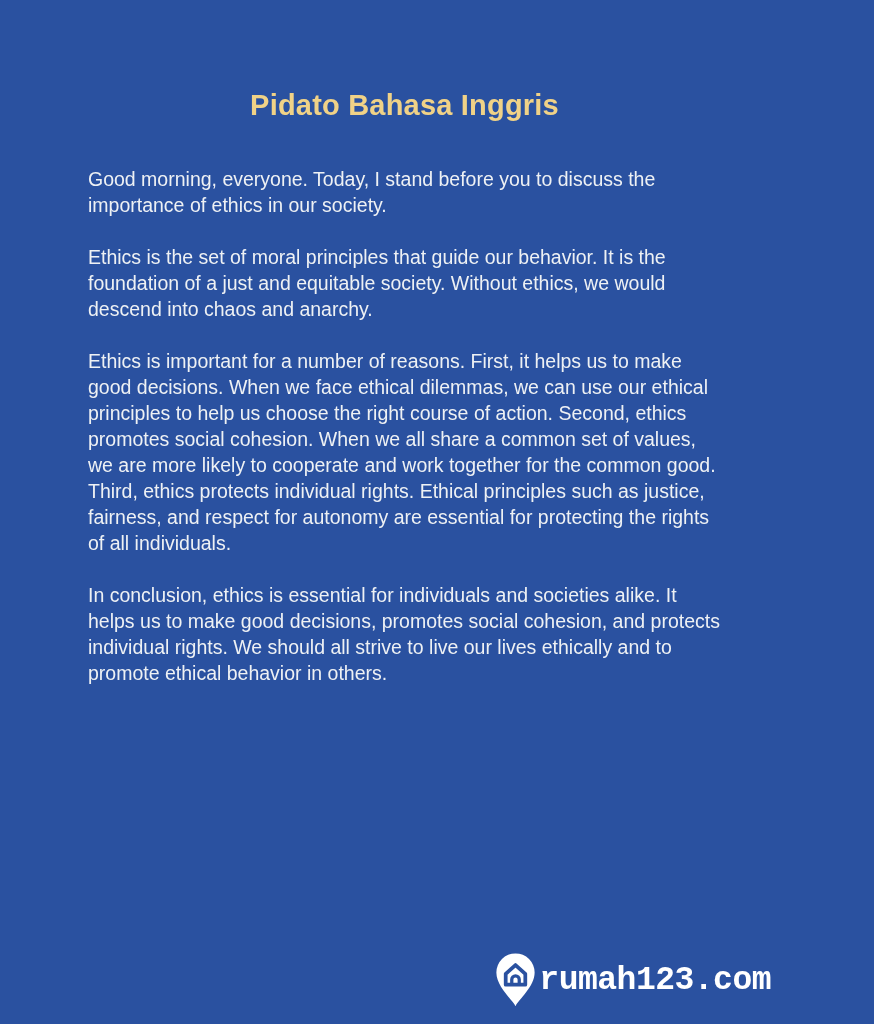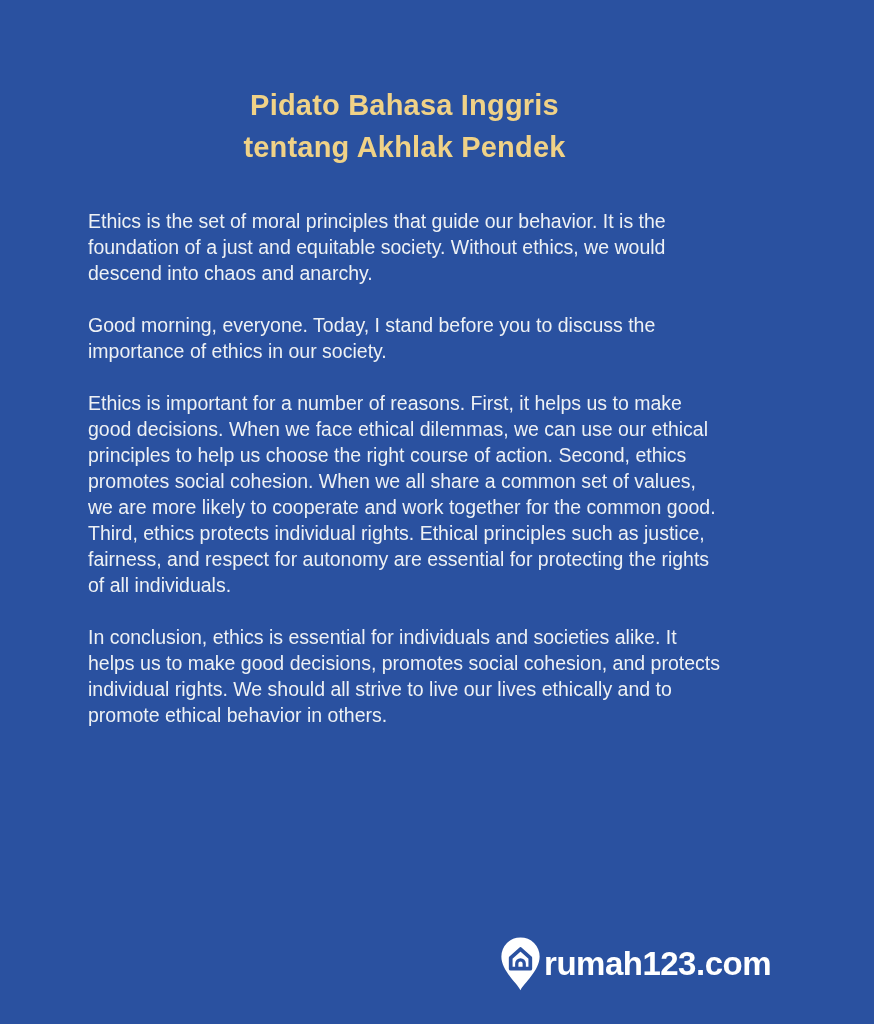--- a/index.html
+++ b/index.html
@@ -39,46 +39,47 @@
     font-size: 19.5px;
     line-height: 26px;
     max-width: 700px;
   }
   .speech-body p {
     margin-bottom: 26px;
   }
   .logo {
     position: absolute;
     right: 36px;
-    bottom: 32px;
+    bottom: 16px;
     display: flex;
     align-items: center;
+    font-family: Liberation Mono, monospace;
   }
   .logo-icon {
     width: 47px;
     height: 56px;
     display: block;
   }
   .logo-text {
     color: var(--logo);
     font-size: 33px;
     font-weight: bold;
     letter-spacing: -0.5px;
   }
 </style>
 </head>
 <body>
 
 <div class="page">
 
-  <h1 class="title"><span>Pidato Bahasa Inggris</span><br><span>tentang Akhlak Pendek</span></h1>
+  <h1 class="title"><span>Pidato Bahasa Inggris</span><br></h1>
 
   <div class="speech-body">
+      <p>Good morning, everyone. Today, I stand before you to discuss the importance of ethics in our society.</p>
       <p>Ethics is the set of moral principles that guide our behavior. It is the foundation of a just and equitable society. Without ethics, we would descend into chaos and anarchy.</p>
-      <p>Good morning, everyone. Today, I stand before you to discuss the importance of ethics in our society.</p>
       <p>Ethics is important for a number of reasons. First, it helps us to make good decisions. When we face ethical dilemmas, we can use our ethical principles to help us choose the right course of action. Second, ethics promotes social cohesion. When we all share a common set of values, we are more likely to cooperate and work together for the common good. Third, ethics protects individual rights. Ethical principles such as justice, fairness, and respect for autonomy are essential for protecting the rights of all individuals.</p>
       <p>In conclusion, ethics is essential for individuals and societies alike. It helps us to make good decisions, promotes social cohesion, and protects individual rights. We should all strive to live our lives ethically and to promote ethical behavior in others.</p>
     </div>
 
   <div class="logo">
     <svg class="logo-icon" viewBox="0 0 100 120" xmlns="http://www.w3.org/2000/svg" aria-hidden="true">
       <path d="M50 116 C 43 102, 9 74, 9 44 A 41 41 0 1 1 91 44 C 91 74, 57 102, 50 116 Z" fill="#ffffff"></path>
       <path d="M29 47 L50 28 L71 47 L71 70 L29 70 Z" fill="none" stroke="#2a51a0" stroke-width="8" stroke-linejoin="round"></path>
       <path d="M42 70 L42 59 A 8 8 0 0 1 58 59 L58 70" fill="none" stroke="#2a51a0" stroke-width="7"></path>
     </svg>

